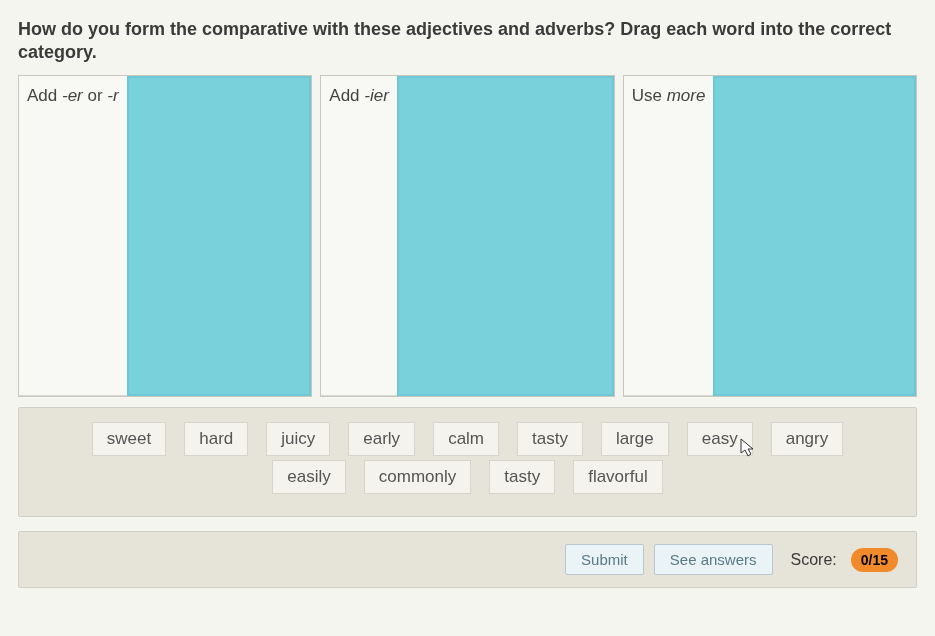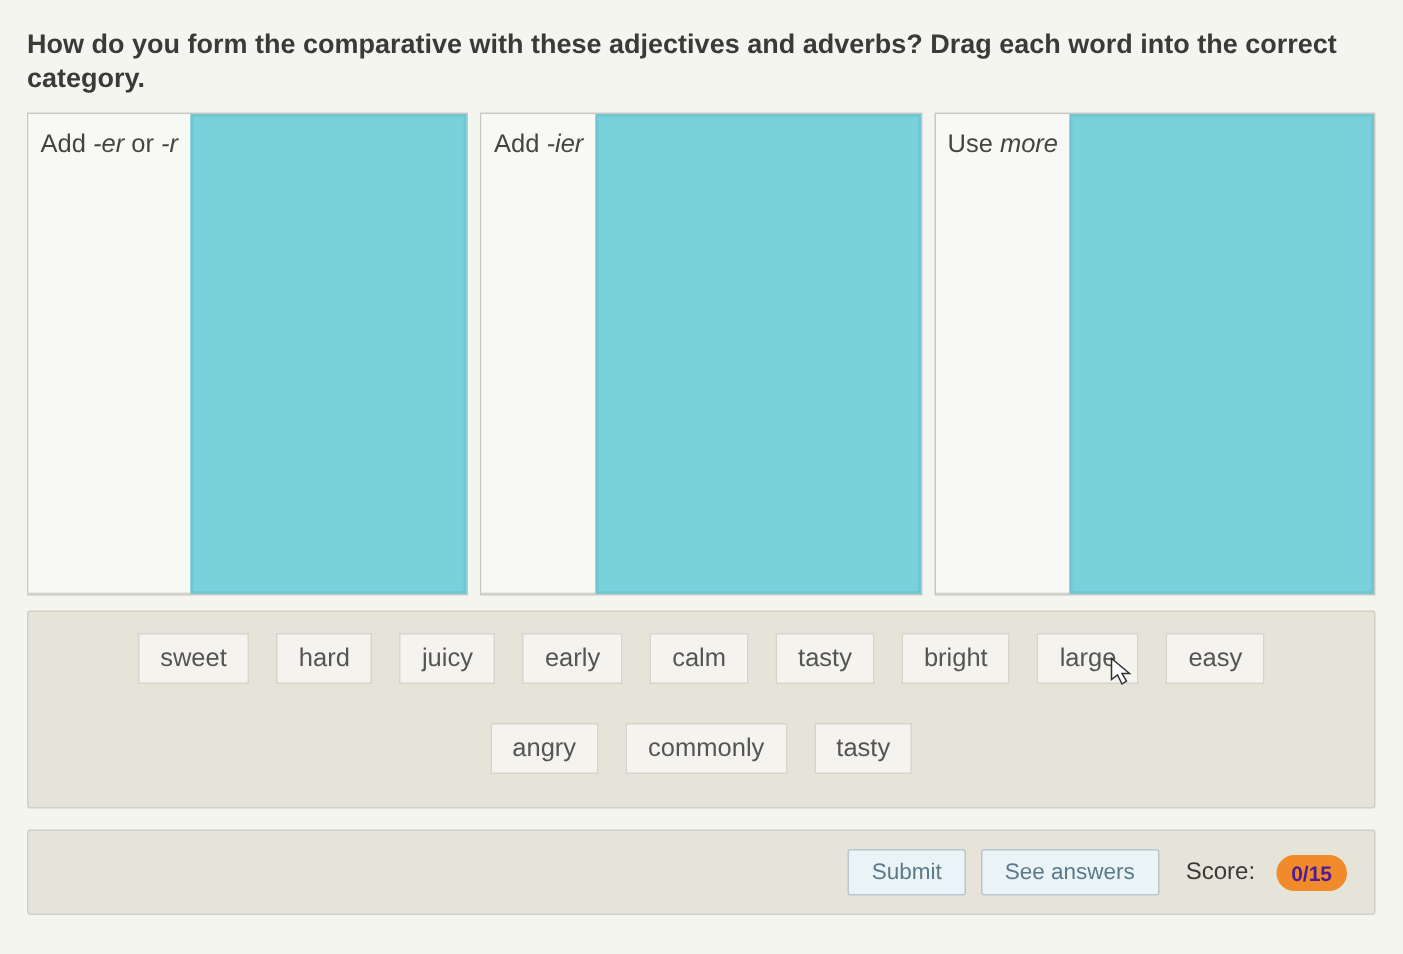--- a/index.html
+++ b/index.html
@@ -47,21 +47,21 @@
     }
     .word-bank {
       border: 1px solid #d0cfc8;
       background: #e6e3d9;
       padding: 14px 50px 22px 50px;
       border-radius: 2px;
       margin-bottom: 14px;
       display: flex;
       flex-wrap: wrap;
       justify-content: center;
-      gap: 26px 18px;
+      gap: 4px 18px;
     }
     .word-tile {
       background: #f5f3ee;
       border: 1px solid #d6d4cc;
       padding: 6px 14px;
       font-size: 17px;
       color: #555;
       cursor: grab;
       user-select: none;
     }
@@ -86,21 +86,21 @@
     }
     .score-label {
       margin-left: 8px;
       font-size: 16px;
       font-weight: 400;
       color: #3a3a3a;
     }
     .score-pill {
       display: inline-block;
       background: #f08a2a;
-      color: #4c1d95;
+      color: #000000;
       font-weight: 700;
       font-size: 14px;
       padding: 4px 10px;
       border-radius: 12px;
       margin-left: 4px;
     }
     .cursor {
       position: absolute;
       left: 740px;
       top: 438px;
@@ -135,26 +135,27 @@
   </div>
 </div>
 
 <div class="word-bank" id="word-bank">
     <div class="word-tile">sweet</div>
     <div class="word-tile">hard</div>
     <div class="word-tile">juicy</div>
     <div class="word-tile">early</div>
     <div class="word-tile">calm</div>
     <div class="word-tile">tasty</div>
-    <div class="word-tile">bright</div>
     <div class="word-tile">large</div>
     <div class="word-tile">easy</div>
     <div class="word-tile">angry</div>
+    <div class="word-tile">easily</div>
     <div class="word-tile">commonly</div>
     <div class="word-tile">tasty</div>
+    <div class="word-tile">flavorful</div>
   </div>
 
 <div class="bottom-bar">
   <button class="btn">Submit</button>
   <button class="btn">See answers</button>
   <span class="score-label">Score:</span>
   <span class="score-pill">0/15</span>
 </div>
 
 <svg class="cursor" viewBox="0 0 16 20">

